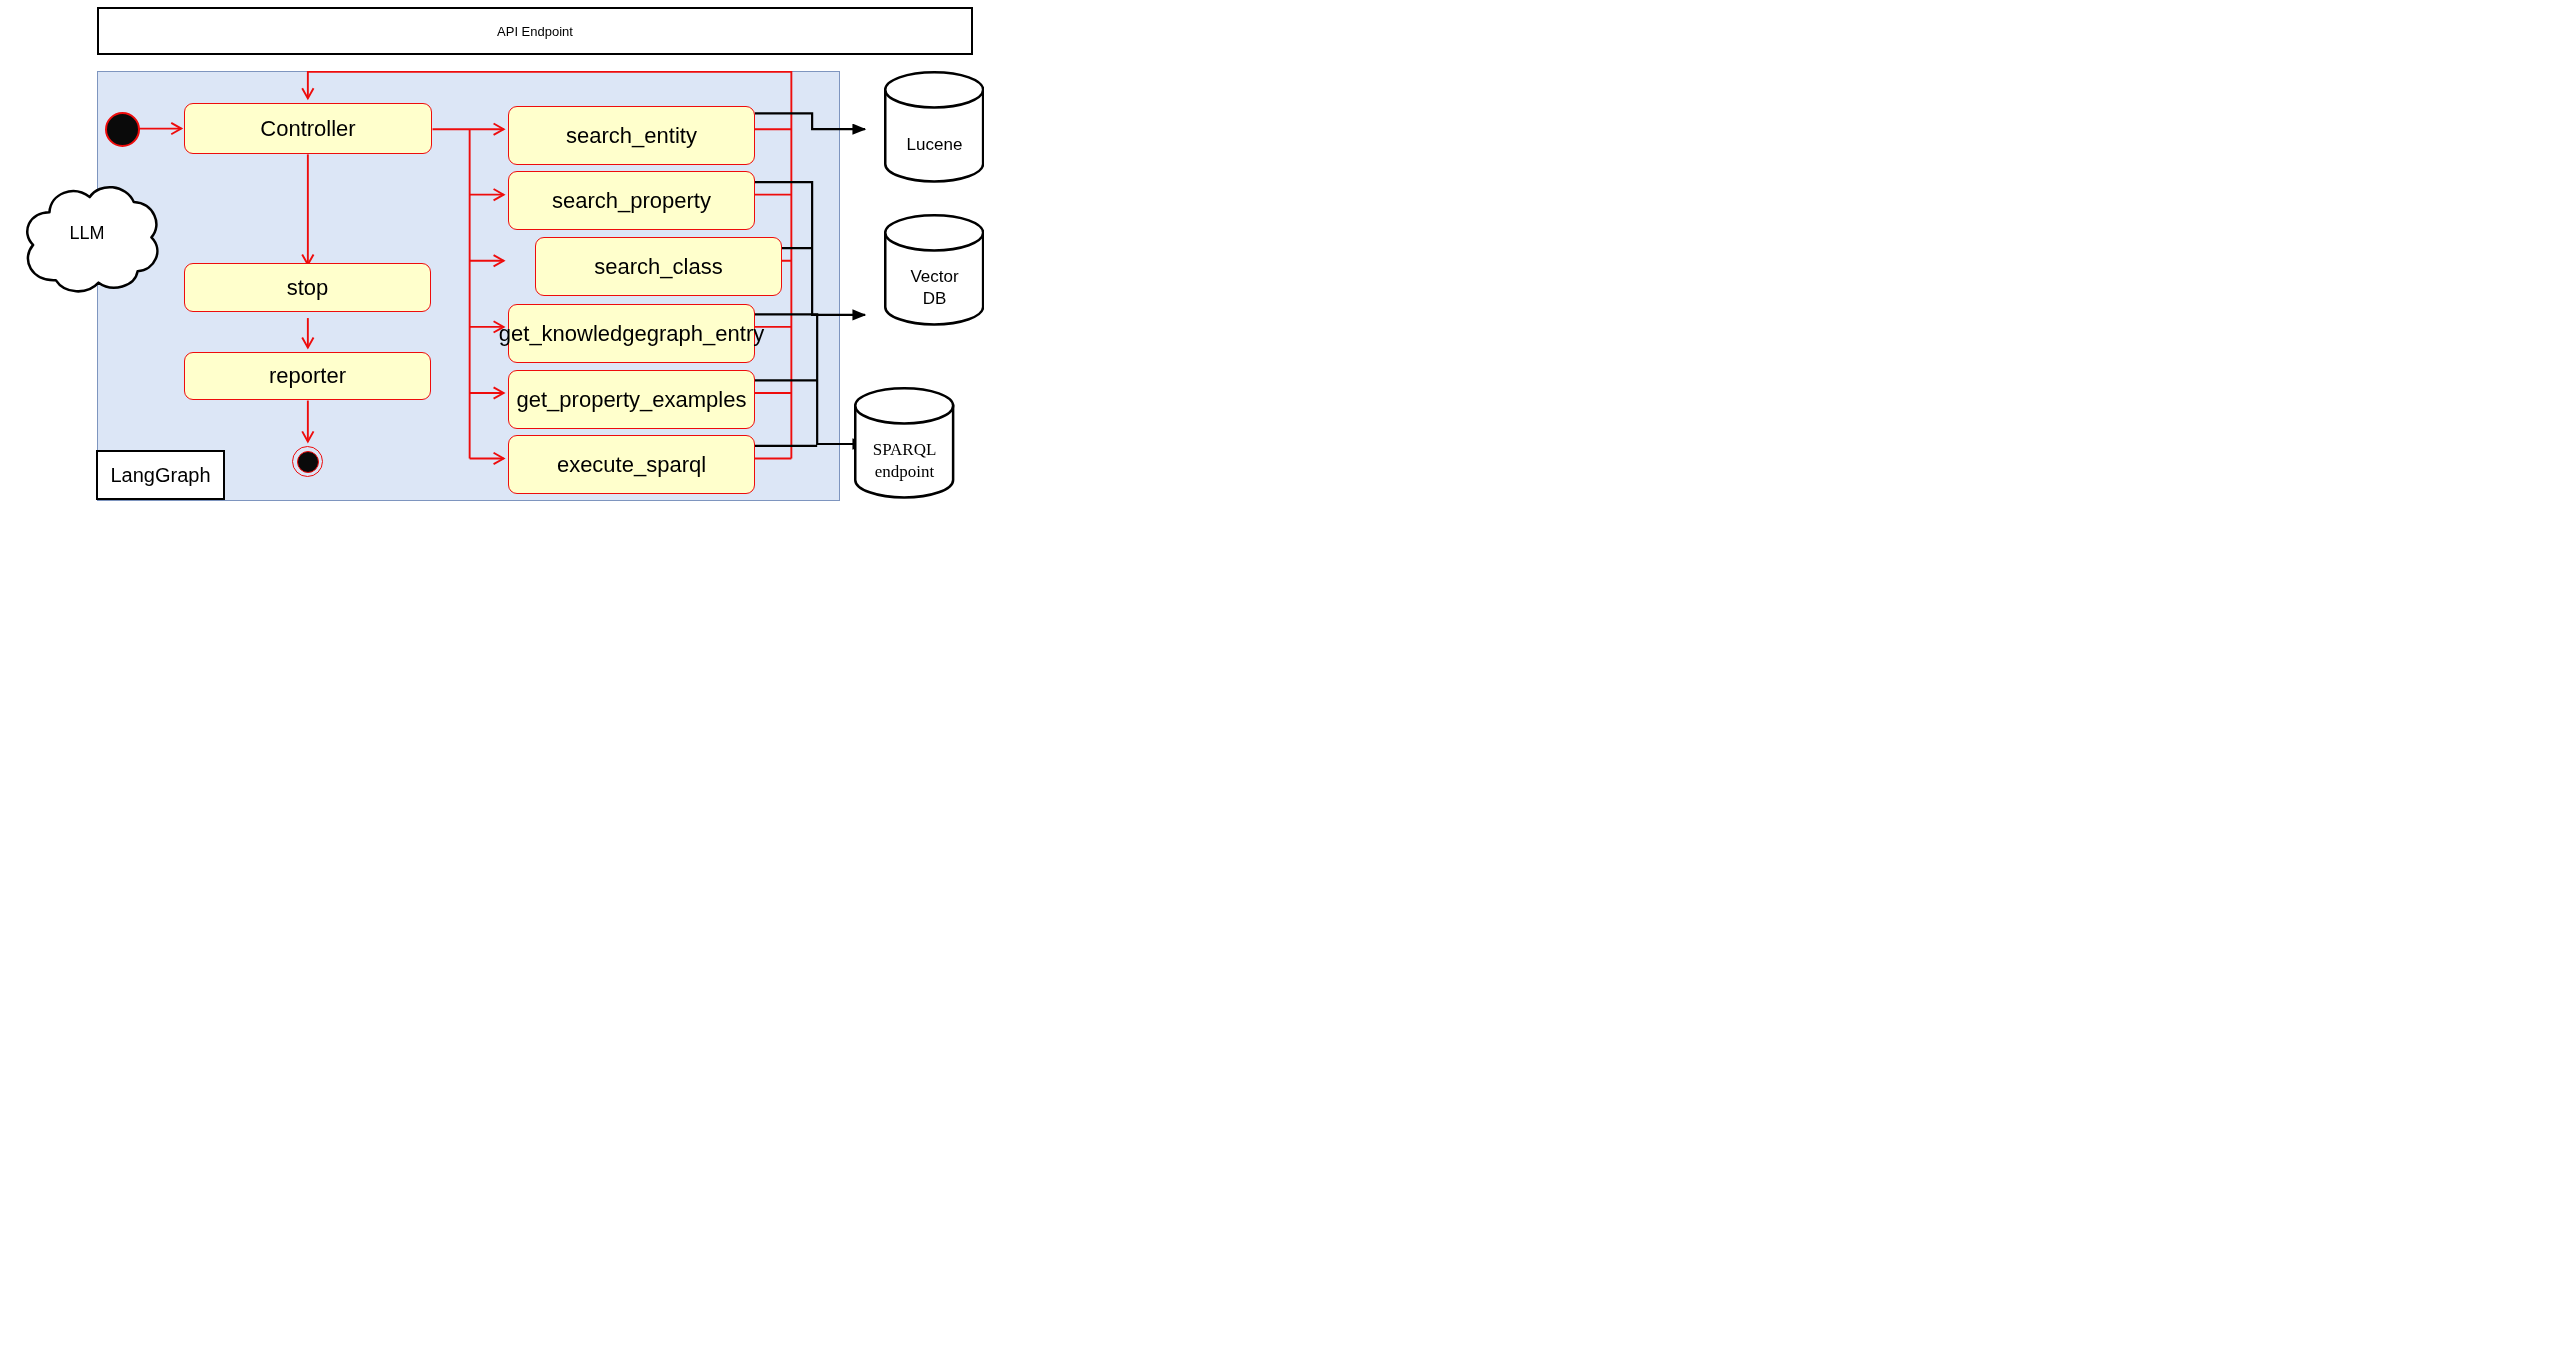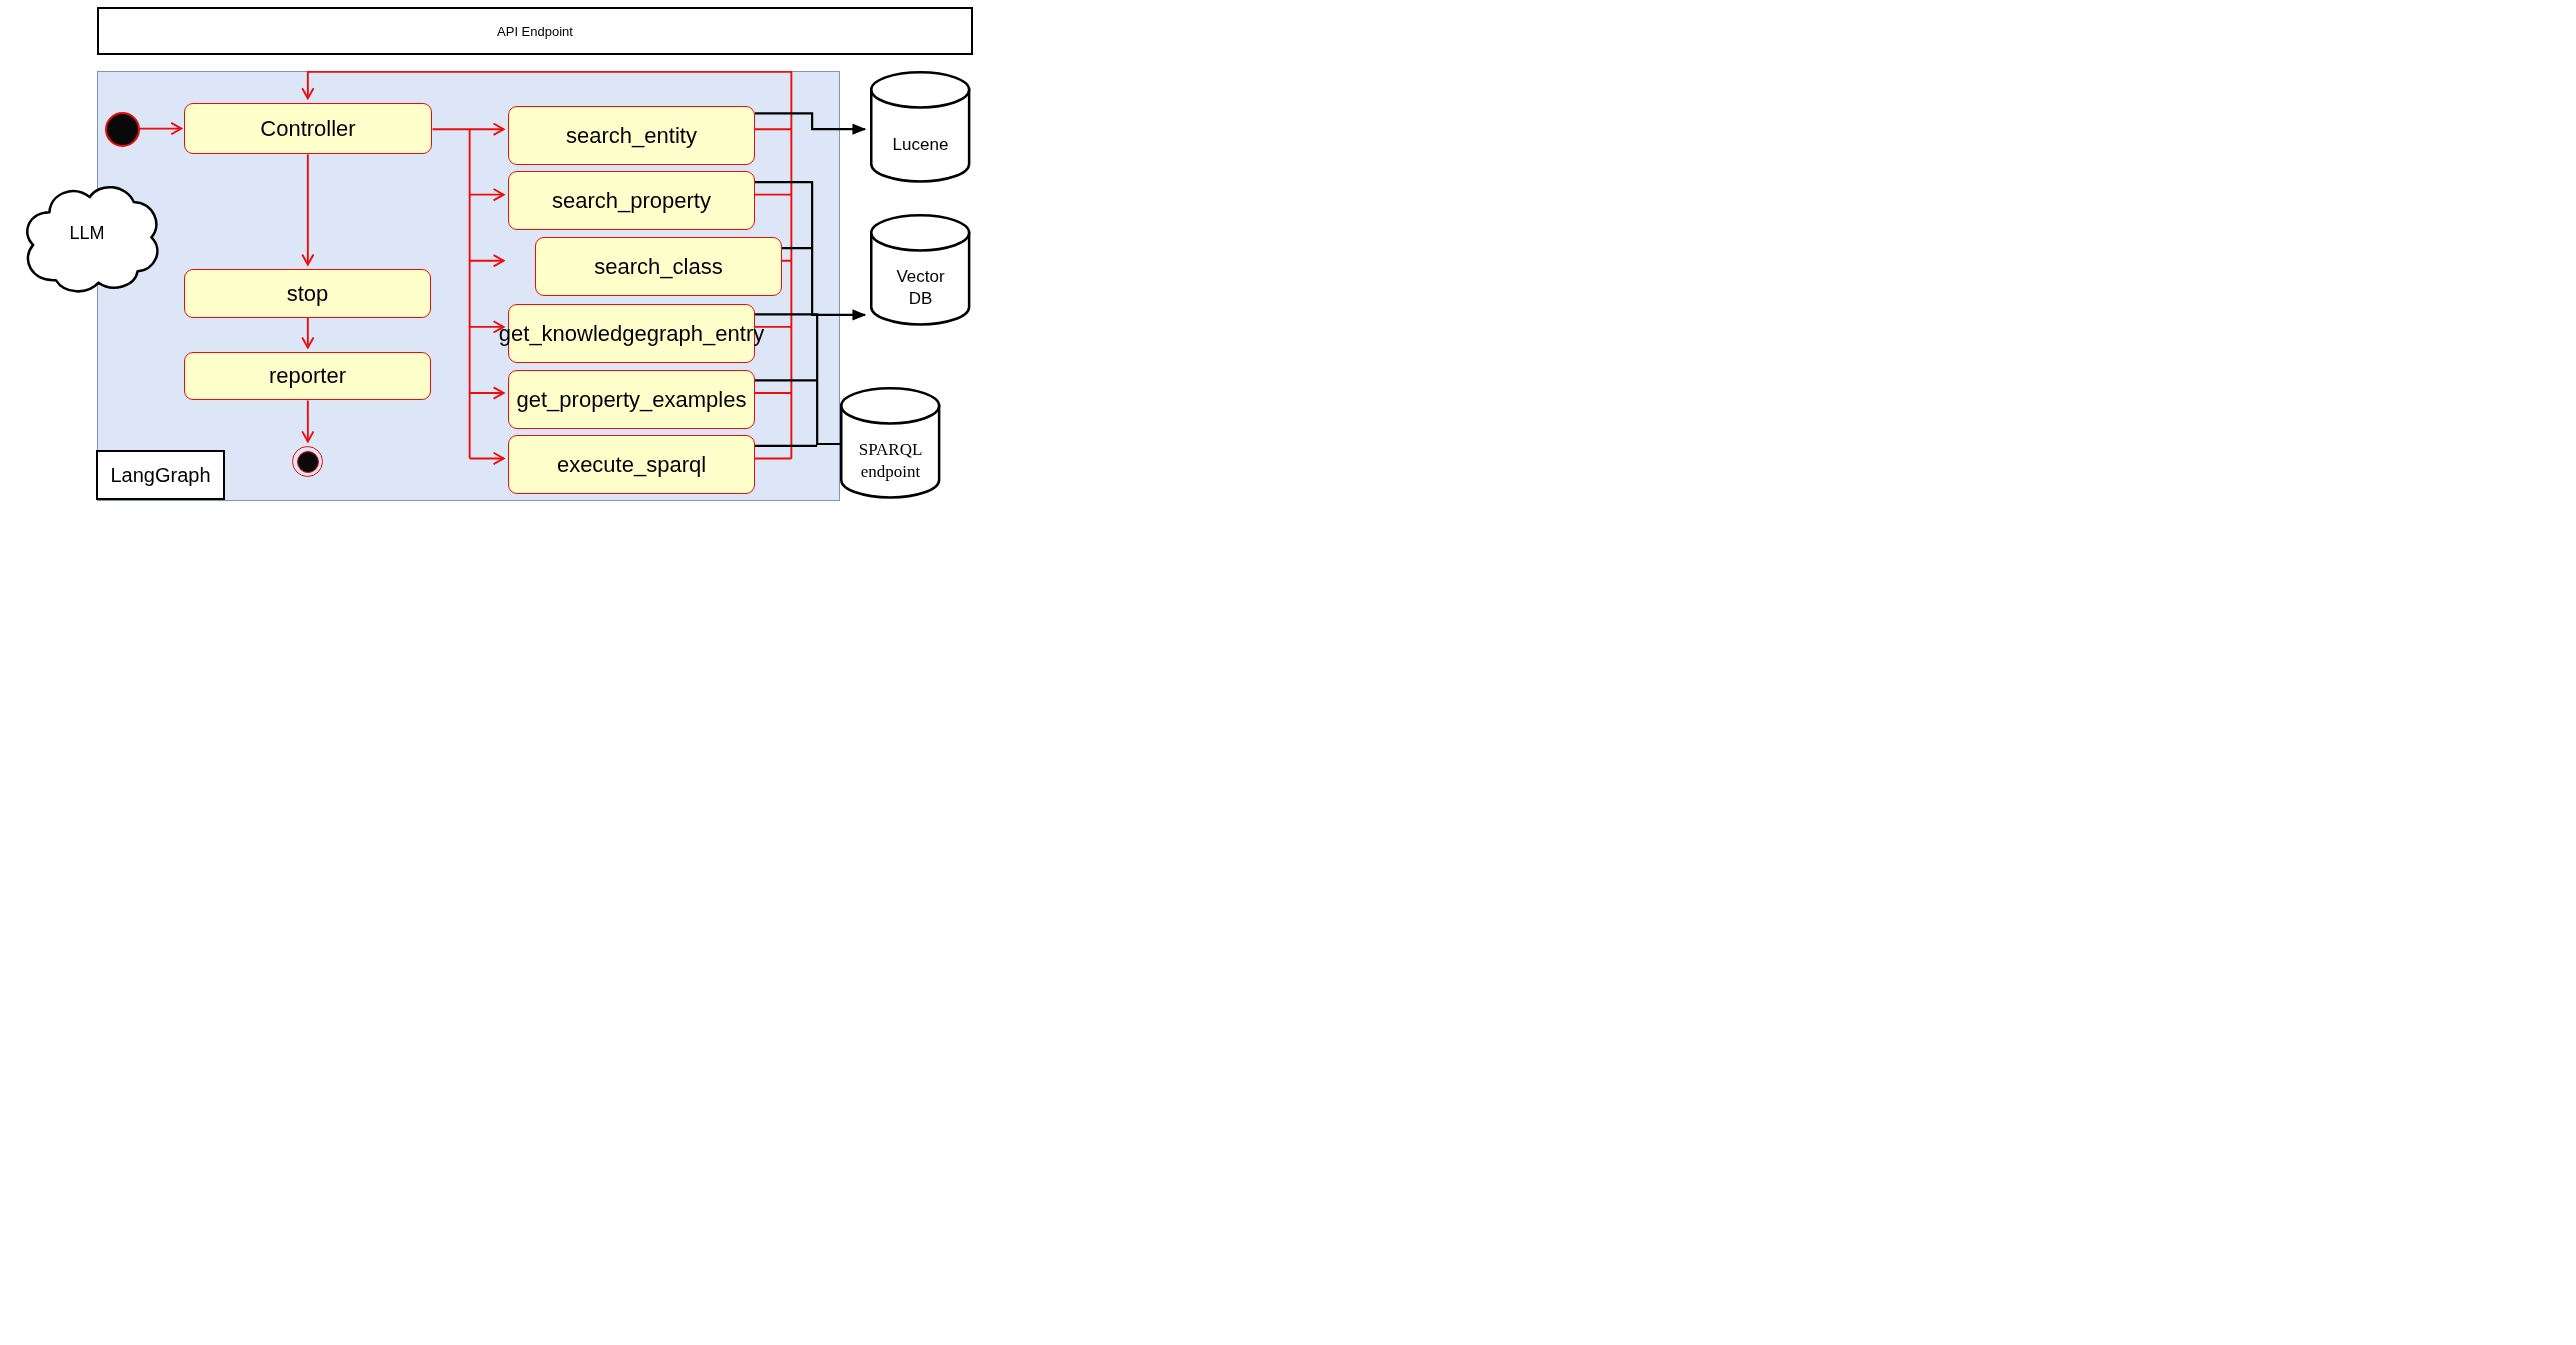--- a/index.html
+++ b/index.html
@@ -31,21 +31,21 @@
   .red-line{stroke:var(--accent-red);stroke-width:3;fill:none;}
   .black-line{stroke:var(--line-black);stroke-width:3.5;fill:none;}
   .node{
     position:absolute;box-sizing:border-box;
     background:var(--node-fill);border:1.9px solid var(--accent-red);
     border-radius:9px;
     display:flex;align-items:center;justify-content:center;
     font-size:22px;white-space:nowrap;
   }
   .node.ctrl {left:184px;top:103px;width:248px;height:51px;}
-  .node.stop {left:184px;top:269px;width:247px;height:49px;text-align:center;}
+  .node.stop {left:184px;top:263px;width:247px;height:49px;text-align:center;}
   .node.rept {left:184px;top:352px;width:247px;height:48px;}
   .node.tool {left:508px;width:247px;height:59px;}
   .t0{top:106px;} .t1{top:171px;} .t2{top:237px;margin-left:27px;}
   .t3{top:304px;} .t4{top:370px;} .t5{top:435px;}
   .start-node{
     position:absolute;left:105px;top:112px;width:31px;height:31px;
     background:#0a0a0a;border:2.5px solid var(--accent-red);border-radius:50%;
   }
   .end-node-outer{
     position:absolute;left:292px;top:446px;width:29px;height:29px;
@@ -59,21 +59,21 @@
   .langgraph-box{
     position:absolute;left:96px;top:450px;width:129px;height:50px;
     background:#fff;border:2.2px solid #000;box-sizing:border-box;
     display:flex;align-items:center;justify-content:center;font-size:20px;
   }
   .cloud{position:absolute;left:17.6px;top:178px;width:146px;height:125px;}
   .cloud-label{
     position:absolute;left:0;top:45px;width:139px;text-align:center;
     font-size:18px;
   }
-  .db{position:absolute;width:101px;height:113px;}
+  .db{position:absolute;width:101px;height:113px;margin-left:14px;}
   .db svg{position:absolute;left:0;top:0;}
   .db-label{
     position:absolute;left:0;top:37px;width:101px;height:73px;
     display:flex;flex-direction:column;align-items:center;justify-content:center;
     font-size:17px;line-height:1.25;text-align:center;
   }
   .db.lucene{left:870px;top:71px;}
   .db.vector{left:870px;top:214px;}
   .db.sparql{left:840px;top:387px;font-family:Liberation Serif, serif;}
 </style>

